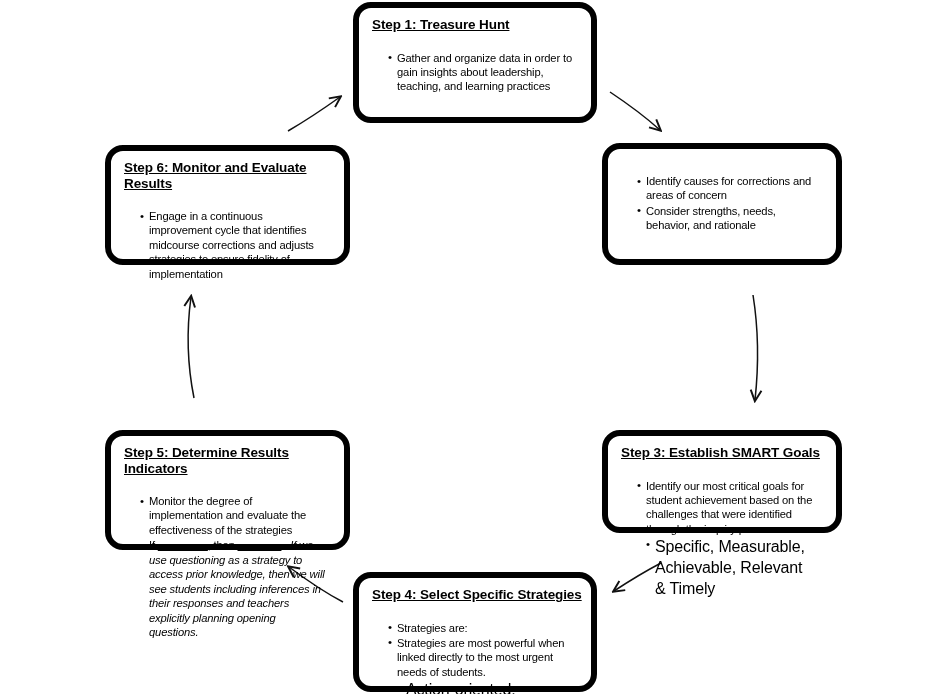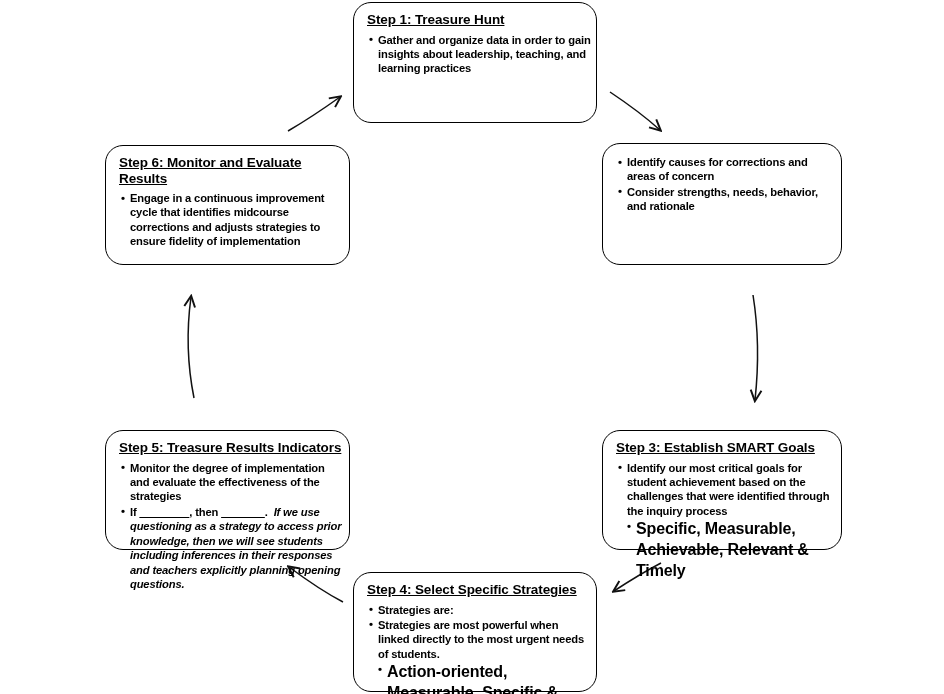--- a/index.html
+++ b/index.html
@@ -22,38 +22,37 @@
     position: absolute;
     left: 0;
     top: 0;
     width: 944px;
     height: 694px;
     pointer-events: none;
   }
   .step-box {
     position: absolute;
     box-sizing: border-box;
-    border: 1px solid #000000;
+    border: 6px solid #000000;
     border-radius: 18px;
     background: #ffffff;
     padding: 7px 1px 6px 11px;
   }
   .step-title {
     font-size: 13.5px;
     font-weight: bold;
     text-decoration: underline;
     letter-spacing: -0.1px;
     margin: 2px 0 5px 2px;
     line-height: 1.15;
   }
   ul.bullets {
     list-style: none;
-    margin: 4px;
+    margin: 18px;
     padding: 0;
-    font-weight: bold;
   }
   ul.bullets > li {
     position: relative;
     padding-left: 9px;
     font-size: 11.2px;
     line-height: 1.29;
     letter-spacing: -0.15px;
     margin-bottom: 1px;
   }
   ul.bullets > li::before {
@@ -86,21 +85,21 @@
   .ital {
     font-style: italic;
   }
   .blank {
     text-decoration: underline;
     letter-spacing: 0px;
   }
   
   #box-step1 { left: 353px; top: 2px;   width: 244px; height: 121px; }
   #box-step2 { left: 602px; top: 143px; width: 240px; height: 122px; }
-  #box-step3 { left: 602px; top: 430px; width: 240px; height: 120px; }
+  #box-step3 { left: 602px; top: 430px; width: 240px; height: 103px; }
   #box-step4 { left: 353px; top: 572px; width: 244px; height: 120px; }
   #box-step5 { left: 105px; top: 430px; width: 245px; height: 120px; }
   #box-step6 { left: 105px; top: 145px; width: 245px; height: 120px; }
 </style>
 </head>
 <body>
 
 <div id="canvas">
 
   <svg id="arrow-layer" viewBox="0 0 944 694">
@@ -152,21 +151,21 @@
     <ul class="bullets">
       <li>Strategies are:</li>
       <li>Strategies are most powerful when linked directly to the most urgent needs of students.</li>
       <ul class="sub">
         <li>Action-oriented, Measurable, Specific &amp; Research-based</li>
       </ul>
     </ul>
   </div>
 
   <div class="step-box" id="box-step5">
-    <div class="step-title">Step 5: Treasure Results Indicators</div>
+    <div class="step-title">Step 5: Determine Results Indicators</div>
     <ul class="bullets">
       <li>Monitor the degree of implementation and evaluate the effectiveness of the strategies</li>
       <li><span>If </span><span class="blank">________</span><span>,  then </span><span class="blank">_______</span><span>.</span>&nbsp; <span class="ital">If we use questioning as a strategy to access prior knowledge, then we will see students including inferences in their responses and teachers explicitly planning opening questions.</span></li>
     </ul>
   </div>
 
   <div class="step-box" id="box-step6">
     <div class="step-title">Step 6: Monitor and Evaluate Results</div>
     <ul class="bullets">
       <li>Engage in a continuous improvement cycle that identifies midcourse corrections and adjusts strategies to ensure fidelity of implementation</li>

